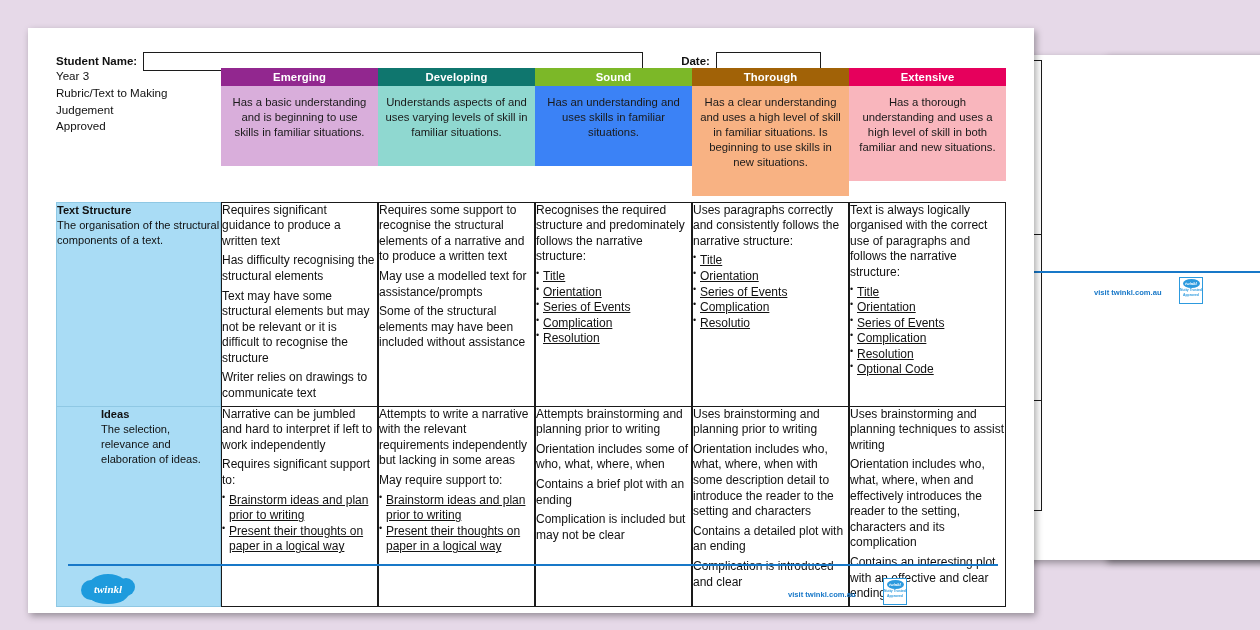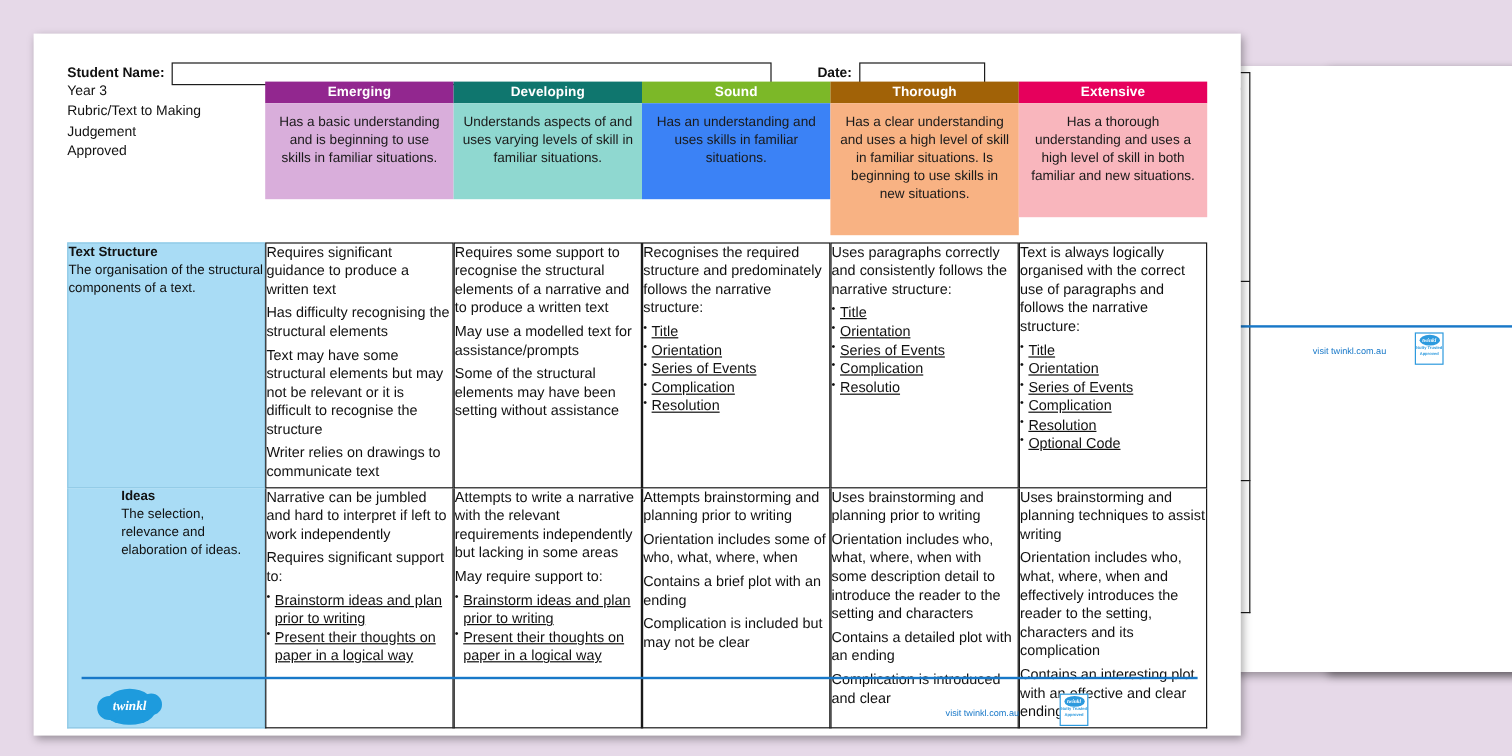--- a/index.html
+++ b/index.html
@@ -122,21 +122,21 @@
   .twinkl-cloud:after  { width: 18px; height: 18px; right: -5px; top: 4px; }
   .twinkl-word {
     position: relative; z-index: 2;
     color: #fff; font-style: italic; font-weight: bold;
     font-size: 11px; font-family: "Liberation Serif", serif;
   }
   #front-logo { left: 58px; top: 546px; }
 
   .visit-text {
     position: absolute;
-    color: #1878c8; font-weight: normal; font-size: 7.6px;
+    color: #1878c8; font-weight: bold; font-size: 7.6px;
     white-space: nowrap;
   }
   .approved-badge {
     position: absolute;
     width: 24px; height: 27px;
     border: 1.3px solid #2d9ade;
     background: #fff;
     display: flex; flex-direction: column;
     align-items: center; justify-content: flex-start;
     padding-top: 1px;
@@ -372,21 +372,21 @@
         <td class="body-cell">
           <p>Requires significant guidance to produce a written text</p>
           <p>Has difficulty recognising the structural elements</p>
           <p>Text may have some structural elements but may not be relevant or it is difficult to recognise the structure</p>
           <p>Writer relies on drawings to communicate text</p>
         </td>
 
         <td class="body-cell">
           <p>Requires some support to recognise the structural elements of a narrative and to produce a written text</p>
           <p>May use a modelled text for assistance/prompts</p>
-          <p>Some of the structural elements may have been setting without assistance</p>
+          <p>Some of the structural elements may have been included without assistance</p>
         </td>
 
         <td class="body-cell">
           <p>Recognises the required structure and predominately follows the narrative structure:</p>
           <ul>
             <li>Title</li>
             <li>Orientation</li>
             <li>Series of Events</li>
             <li>Complication</li>
             <li>Resolution</li>

